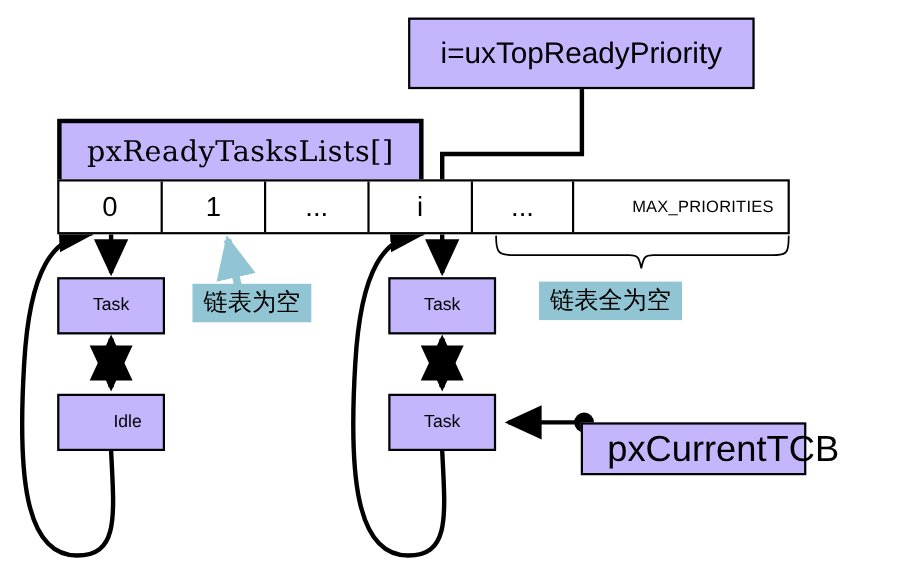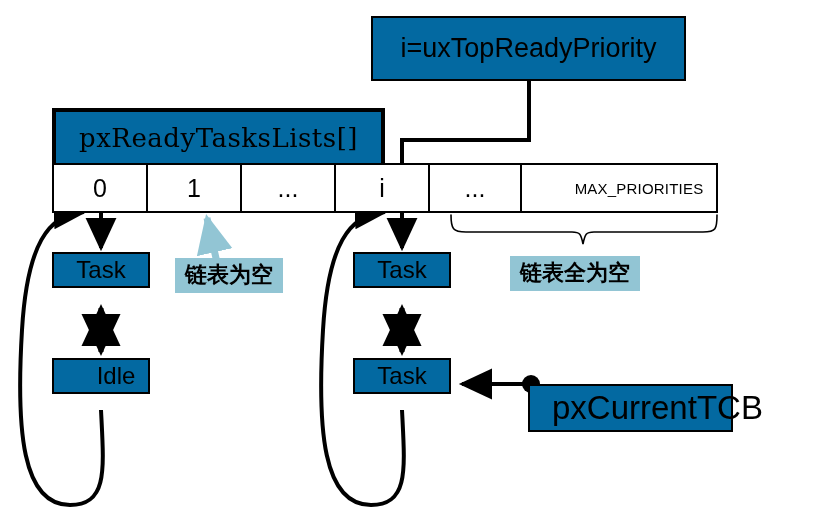--- a/index.html
+++ b/index.html
@@ -23,21 +23,21 @@
   }
   .svg-layer {
     position: absolute;
     left: 0; top: 0;
     width: 821px;
     height: 518px;
   }
   .box {
     position: absolute;
     box-sizing: border-box;
-    background: #0369a1;
+    background: #c4b5fd;
     border: 2px solid #000000;
     display: flex;
     align-items: center;
     justify-content: center;
     text-align: center;
     line-height: 1.05;
     white-space: nowrap;
   }
   
   #top-priority-box {
@@ -83,22 +83,22 @@
   #priority-array .cell:last-child {
     border-right: none;
   }
   #priority-array .cell.small {
     font-size: 15px;
     letter-spacing: 0.2px;
   }
   
   .node-box {
     width: 98px;
-    height: 36px;
-    font-size: 24px;
+    height: 52px;
+    font-size: 16px;
   }
   #node-task-0   { left: 52px;  top: 252px; }
   #node-idle-0   { left: 52px;  top: 358px; padding-left: 30px; }
   #node-task-i-1 { left: 353px; top: 252px; }
   #node-task-i-2 { left: 353px; top: 358px; }
   
   #current-tcb-box {
     left: 528px;
     top: 360px;
     width: 205px;
@@ -111,24 +111,23 @@
   
   .annotation {
     position: absolute;
     background: #92c5d4;
     color: #000000;
     font-size: 22px;
     line-height: 1.25;
     padding: 3px 10px 4px 10px;
     white-space: nowrap;
     box-sizing: border-box;
-    font-weight: bold;
   }
   #ann-list-empty     { left: 175px; top: 258px; }
-  #ann-all-list-empty { left: 510px; top: 256px; text-align: center; }
+  #ann-all-list-empty { left: 490px; top: 256px; text-align: center; }
 </style>
 </head>
 <body>
 
 <div id="diagram-root">
 
   <svg class="svg-layer" viewBox="0 0 821 518" preserveAspectRatio="none" xmlns="http://www.w3.org/2000/svg">
     <defs>
       <marker id="arrowFilled" markerWidth="9" markerHeight="9" refX="7.6" refY="4.5" orient="auto" markerUnits="strokeWidth">
         <path d="M0,0.6 L8.4,4.5 L0,8.4 z" fill="#000000"></path>

